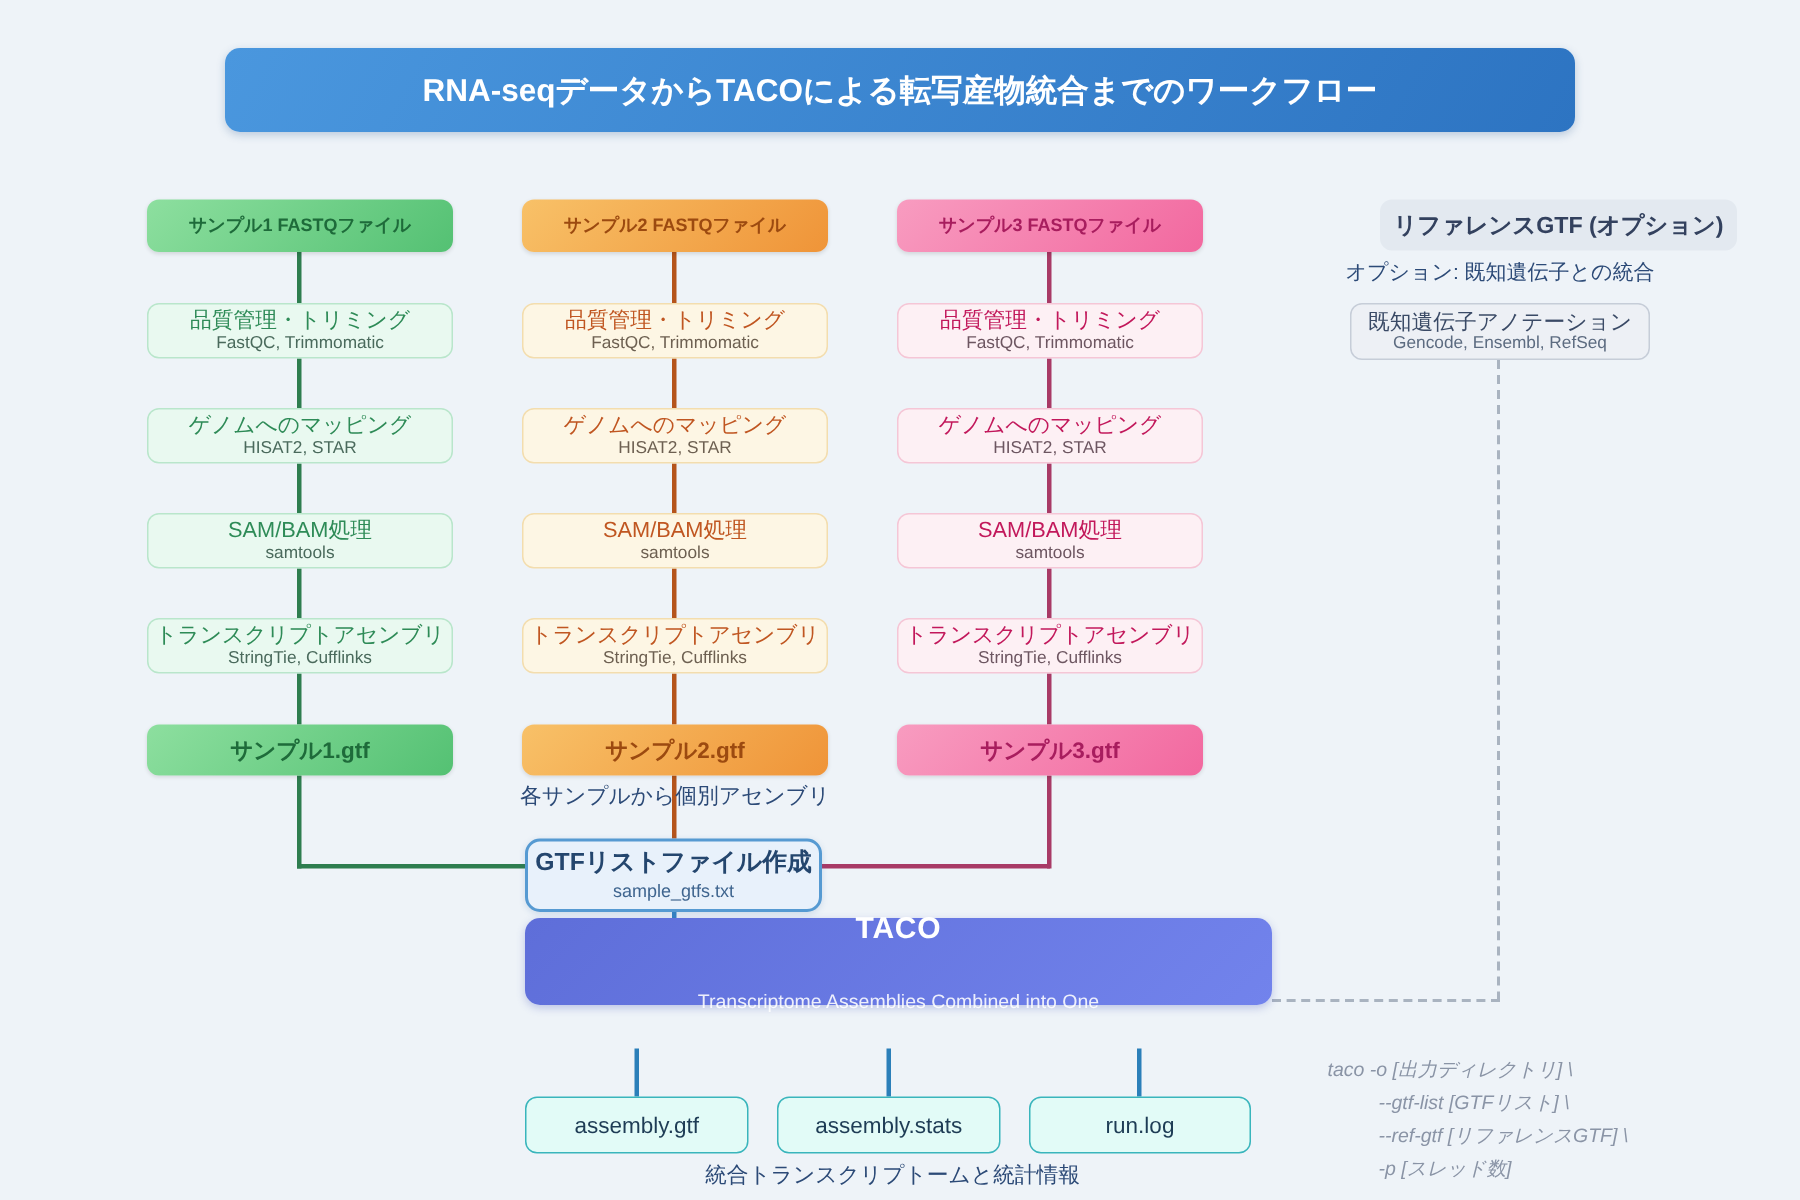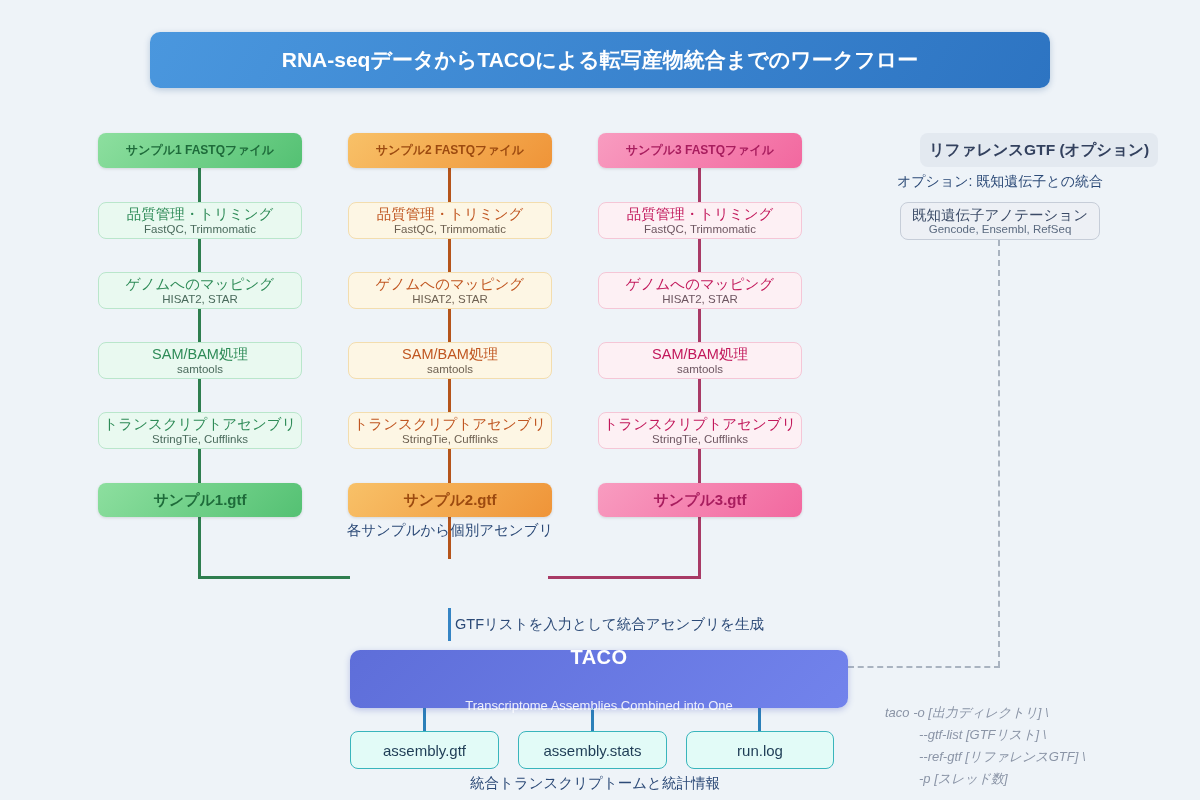--- a/index.html
+++ b/index.html
@@ -170,24 +170,28 @@
     <span>リファレンスGTF (オプション)</span>
   </div>
   <div class="note center" style="left:880px;top:173px;width:240px;font-size:14px;">オプション: 既知遺伝子との統合</div>
   <div class="box refbox" style="left:900px;top:202px;width:200px;">
     <span class="main">既知遺伝子アノテーション</span>
     <span class="sub">Gencode, Ensembl, RefSeq</span>
   </div>
 
   <div class="note center" style="left:320px;top:521px;width:260px;">各サンプルから個別アセンブリ</div>
 
+  <div class="box gtflist" style="left:350px;top:559px;width:198px;">
+    <span class="main">GTFリストファイル作成</span>
+    <span class="sub">sample_gtfs.txt</span>
+  </div>
 
   <div class="note it" style="left:455px;top:615px;">GTFリストを入力として統合アセンブリを生成</div>
 
-  <div class="box taco" style="left:350px;top:650px;width:498px;gap:28px;">
+  <div class="box taco" style="left:350px;top:612px;width:498px;gap:28px;">
     <span class="main">TACO</span>
     <span class="sub">Transcriptome Assemblies Combined into One</span>
   </div>
 
   <div class="box out" style="left:350px;top:731px;width:149px;">
     <span>assembly.gtf</span>
   </div>
   <div class="box out" style="left:518px;top:731px;width:149px;">
     <span>assembly.stats</span>
   </div>

